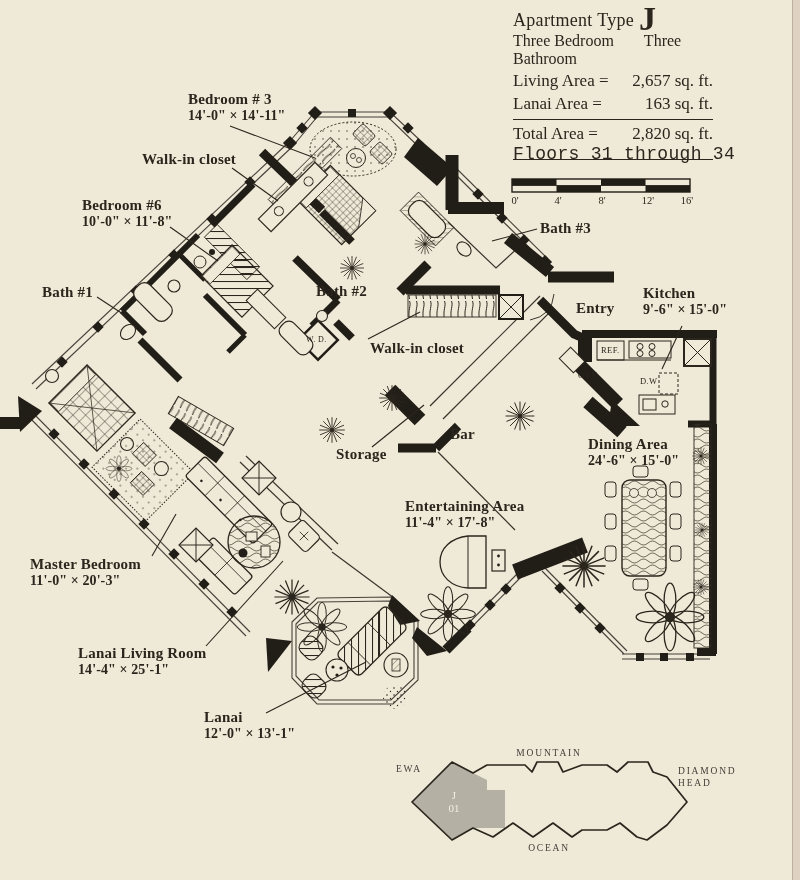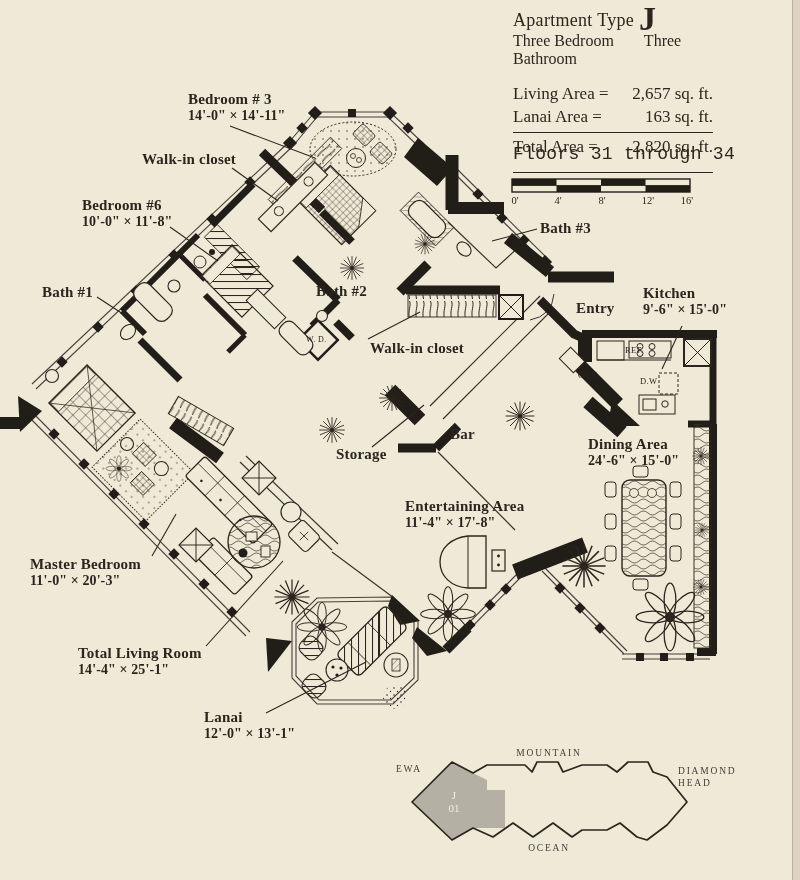--- a/index.html
+++ b/index.html
@@ -13,21 +13,21 @@
   svg.plan{position:absolute;left:0;top:0;}
   .lbl{position:absolute;font-size:15px;line-height:1.12;white-space:nowrap;
     letter-spacing:.2px;color:#2b261d;font-weight:bold;}
   .lbl .dims{font-size:14px;letter-spacing:.1px;}
   .tiny{position:absolute;font-size:8.5px;letter-spacing:.4px;color:#2b261d;}
   .hdr{position:absolute;left:513px;top:10px;width:210px;}
   .hdr-title{font-size:18px;letter-spacing:.3px;}
   .bigJ{font-size:34px;font-weight:bold;line-height:0;vertical-align:-4px;}
   .hdr-sub{font-size:16px;margin-top:1px;}
   .hdr-sub .gap{margin-left:26px;}
-  .area{width:200px;margin-top:14px;}
+  .area{width:200px;margin-top:1px;}
   .arow{display:flex;justify-content:space-between;font-size:17px;padding:1.5px 0;}
   .arow.total{border-top:1.7px solid #2b261d;border-bottom:1.7px solid #2b261d;
     margin-top:4px;padding:4px 0 15px;}
   .floors{position:absolute;left:513px;top:144px;font-size:18px;letter-spacing:.3px;font-family:Liberation Mono, monospace;}
 </style>
 </head>
 <body>
 
 <svg class="plan" width="800" height="880" viewBox="0 0 800 880">
   <defs>
@@ -474,26 +474,26 @@
 </div>
 <div class="lbl" style="left:405px;top:498px">
   <div>Entertaining Area</div>
   <div class="dims">11'-4" × 17'-8"</div>
 </div>
 <div class="lbl" style="left:30px;top:556px">
   <div>Master Bedroom</div>
   <div class="dims">11'-0" × 20'-3"</div>
 </div>
 <div class="lbl" style="left:78px;top:645px">
-  <div>Total Living Room</div>
+  <div>Lanai Living Room</div>
   <div class="dims">14'-4" × 25'-1"</div>
 </div>
 <div class="lbl" style="left:204px;top:709px">
   <div>Lanai</div>
   <div class="dims">12'-0" × 13'-1"</div>
 </div>
 
-<div class="tiny" style="left:625px;top:345px">REF.</div>
+<div class="tiny" style="left:601px;top:345px">REF.</div>
 <div class="tiny" style="left:578px;top:370px">OVN</div>
 <div class="tiny" style="left:640px;top:376px">D.W</div>
 <div class="tiny" style="left:306px;top:335px;font-size:8px">W. D.</div>
 
 <div class="scan-edge"></div>
 
 </body></html>

